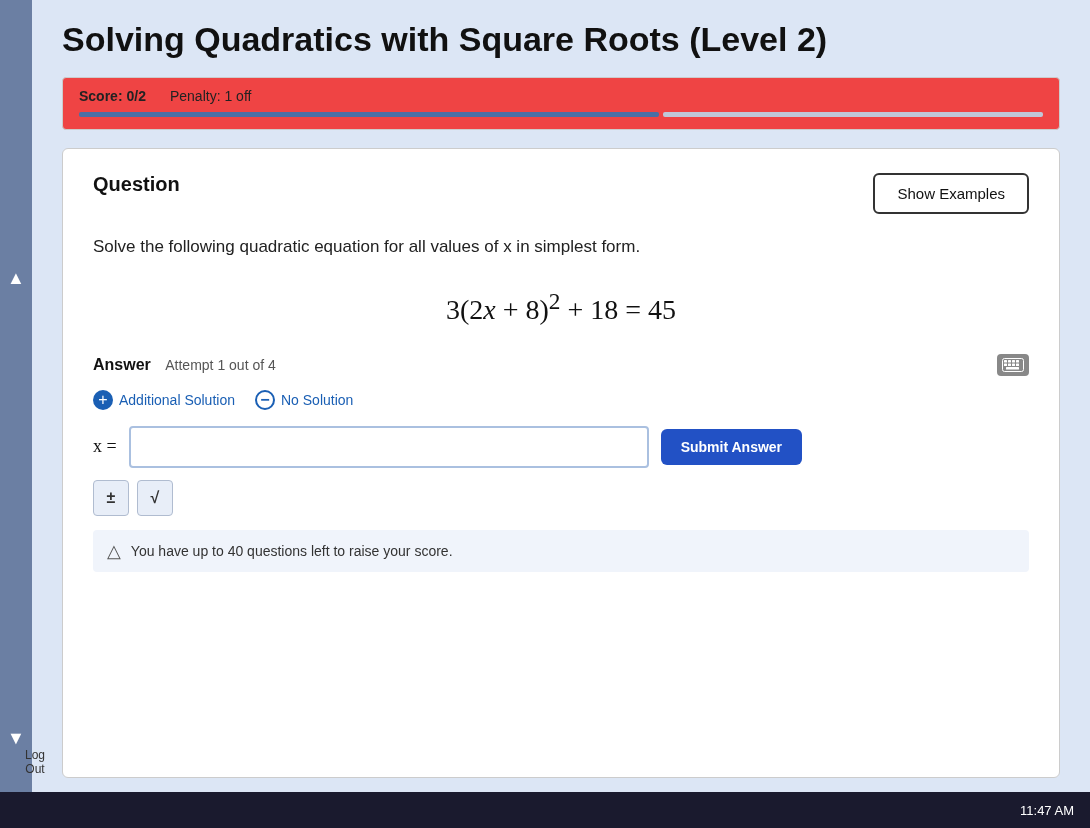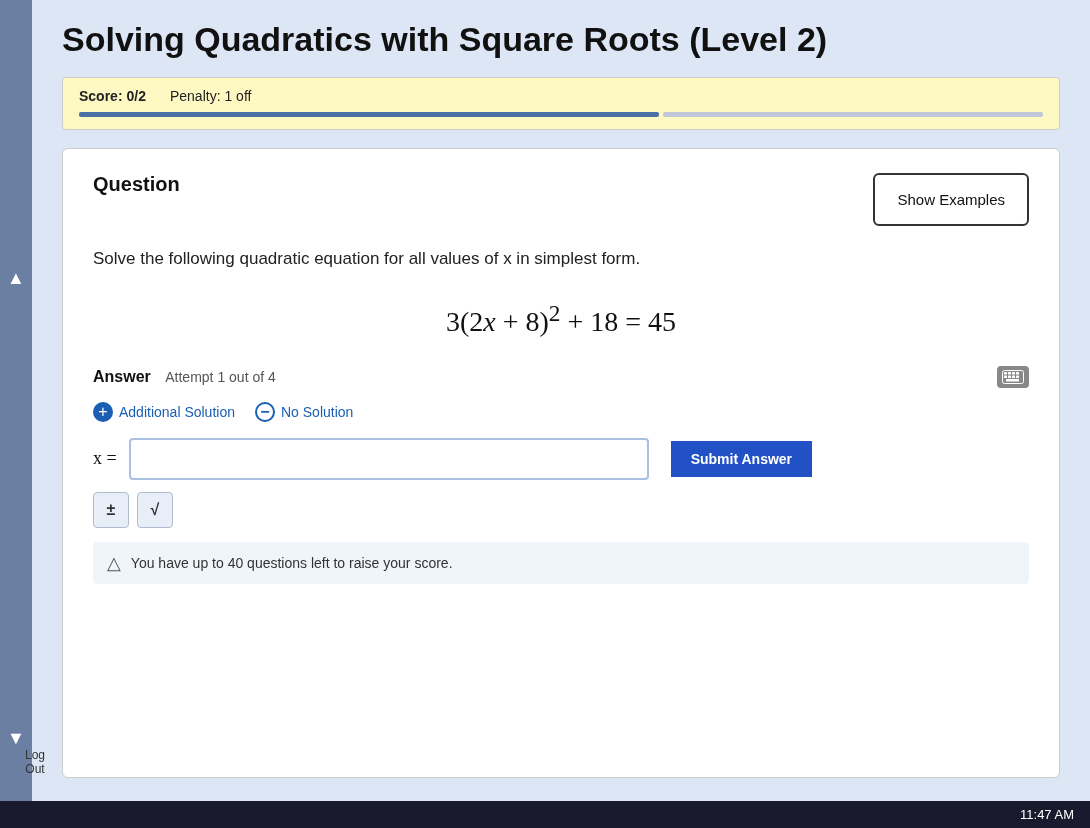--- a/index.html
+++ b/index.html
@@ -11,21 +11,21 @@
       overflow: hidden;
       display: flex;
       flex-direction: column;
     }
 
     .taskbar {
       position: absolute;
       bottom: 0;
       left: 0;
       right: 0;
-      height: 27px;
+      height: 36px;
       background: #1a1a2e;
       display: flex;
       align-items: center;
       justify-content: flex-end;
       padding: 0 16px;
       z-index: 100;
     }
 
     .taskbar-time {
       color: white;
@@ -67,21 +67,21 @@
     }
 
     .page-title {
       font-size: 34px;
       font-weight: 700;
       color: #111;
       margin-bottom: 18px;
     }
 
     .score-bar-area {
-      background: #fef9c3;
+      background: #ef4444;
       border: 1px solid #ccc;
       border-radius: 4px;
       padding: 10px 16px 12px 16px;
       margin-bottom: 18px;
     }
 
     .score-row {
       display: flex;
       align-items: center;
       gap: 24px;
@@ -139,21 +139,21 @@
     .question-label {
       font-size: 20px;
       font-weight: 700;
       color: #111;
     }
 
     .show-examples-btn {
       background: white;
       border: 2px solid #333;
       border-radius: 6px;
-      padding: 16px 22px;
+      padding: 10px 22px;
       font-size: 15px;
       font-weight: 500;
       cursor: pointer;
       color: #111;
     }
 
     .question-text {
       font-size: 17px;
       color: #222;
       margin-bottom: 28px;
@@ -272,26 +272,25 @@
       padding: 0 10px;
       font-size: 16px;
       background: white;
       outline: none;
     }
 
     .submit-btn {
       background: #2251c5;
       color: white;
       border: none;
-      border-radius: 0;
+      border-radius: 6px;
       padding: 10px 20px;
       font-size: 14px;
       font-weight: 600;
       cursor: pointer;
-      margin-left: 10px;
     }
 
     .math-tools {
       display: flex;
       gap: 8px;
       margin-top: 4px;
     }
 
     .math-tool-btn {
       width: 36px;

